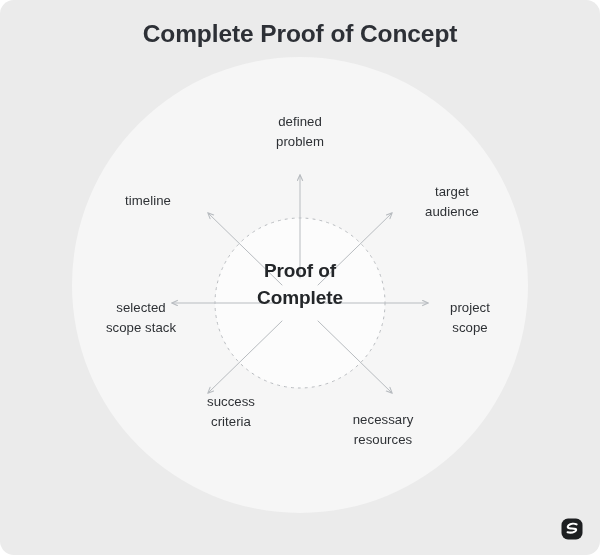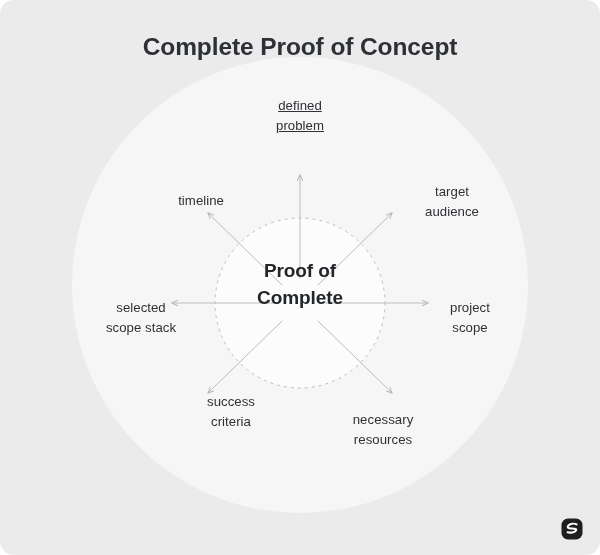--- a/index.html
+++ b/index.html
@@ -28,21 +28,20 @@
     position: absolute;
     left: 0;
     top: 20px;
     width: 600px;
     text-align: center;
     font-size: 24.5px;
     font-weight: 700;
     letter-spacing: -0.1px;
     color: #2d3036;
     font-family: "Liberation Sans", sans-serif;
-    margin-top: 13px;
   }
 
   #halo {
     position: absolute;
     left: 72px;
     top: 57px;
     width: 456px;
     height: 456px;
     border-radius: 50%;
     background: #f6f6f6;
@@ -116,39 +115,39 @@
       <line x1="318" y1="321" x2="392" y2="393"></line>
       <line x1="282" y1="321" x2="208" y2="393"></line>
       <line x1="275" y1="303" x2="172" y2="303"></line>
       <line x1="282" y1="285" x2="208" y2="213"></line>
     </g>
   </svg>
 
   <div id="center-label">Proof of
 Complete</div>
 
-  <div class="node-label" style="left:240px; top:96px; width:120px;text-decoration:underline;">defined
+  <div class="node-label" style="left:240px; top:112px; width:120px;">defined
 problem</div>
 
   <div class="node-label" style="left:396px; top:170px; width:112px;margin-top:12px;">target
 audience</div>
 
   <div class="node-label" style="left:320px; top:410px; width:126px;">necessary
 resources</div>
 
   <div class="node-label" style="left:412px; top:298px; width:116px;">project
 scope</div>
 
   <div class="node-label" style="left:168px; top:392px; width:126px;">success
 criteria</div>
 
   <div class="node-label" style="left:78px; top:298px; width:126px;">selected
 scope stack</div>
 
-  <div class="node-label" style="left:108px; top:191px; width:116px;text-align:right;">timeline</div>
+  <div class="node-label" style="left:90px; top:191px; width:116px;">timeline</div>
 
   <svg id="brand-logo" viewBox="0 0 24 24" xmlns="http://www.w3.org/2000/svg">
     <rect x="1.5" y="1.5" width="21" height="21" rx="6.5" fill="#1d1f21"></rect>
     <path d="M16.6 7.4 C14.2 6.2 10.6 6.6 8.6 8.3 C7.2 9.5 7.6 10.9 9.4 11.3
              C11.2 11.7 14.1 11.2 15.6 12.0 C16.6 12.6 16.2 13.8 14.7 14.6
              C12.8 15.6 9.9 15.9 7.6 15.3" fill="none" stroke="#ffffff" stroke-width="2.1" stroke-linecap="round"></path>
   </svg>
 
 </div>
 

